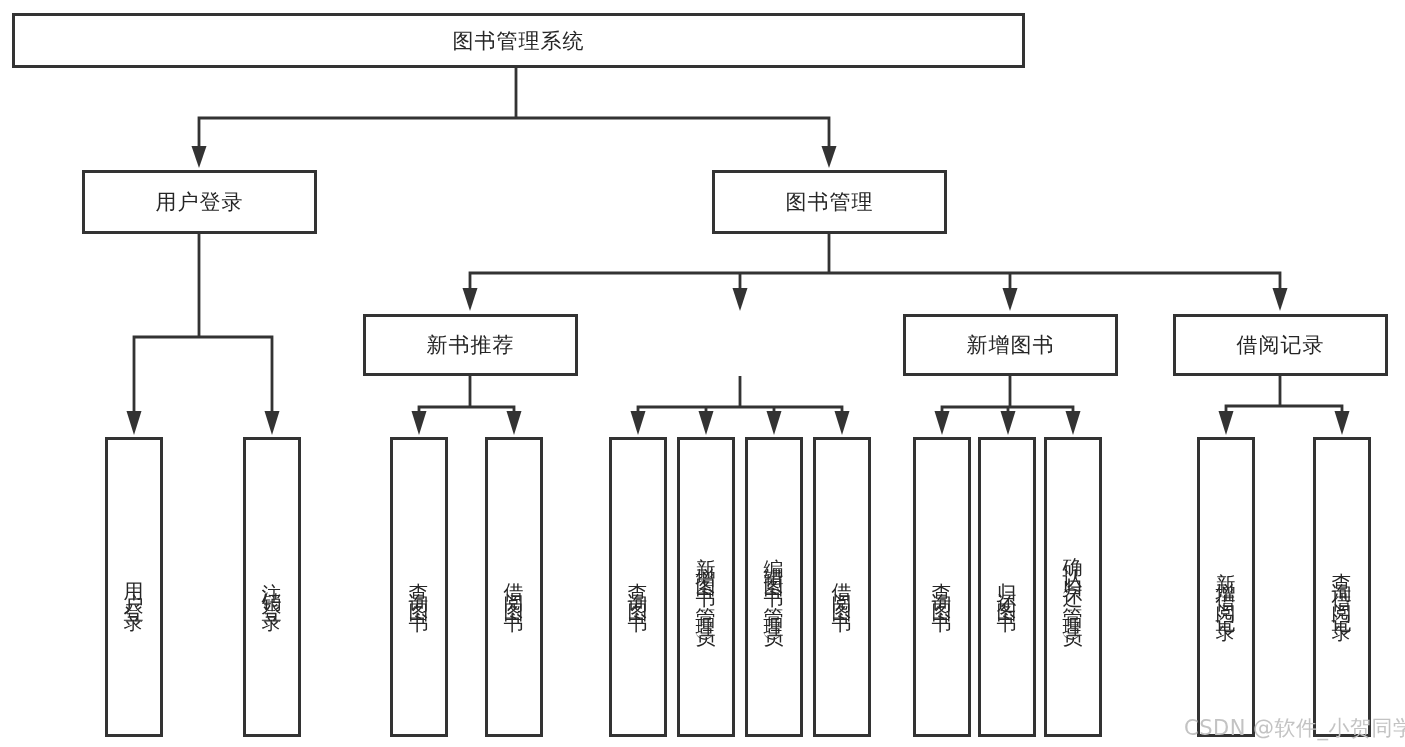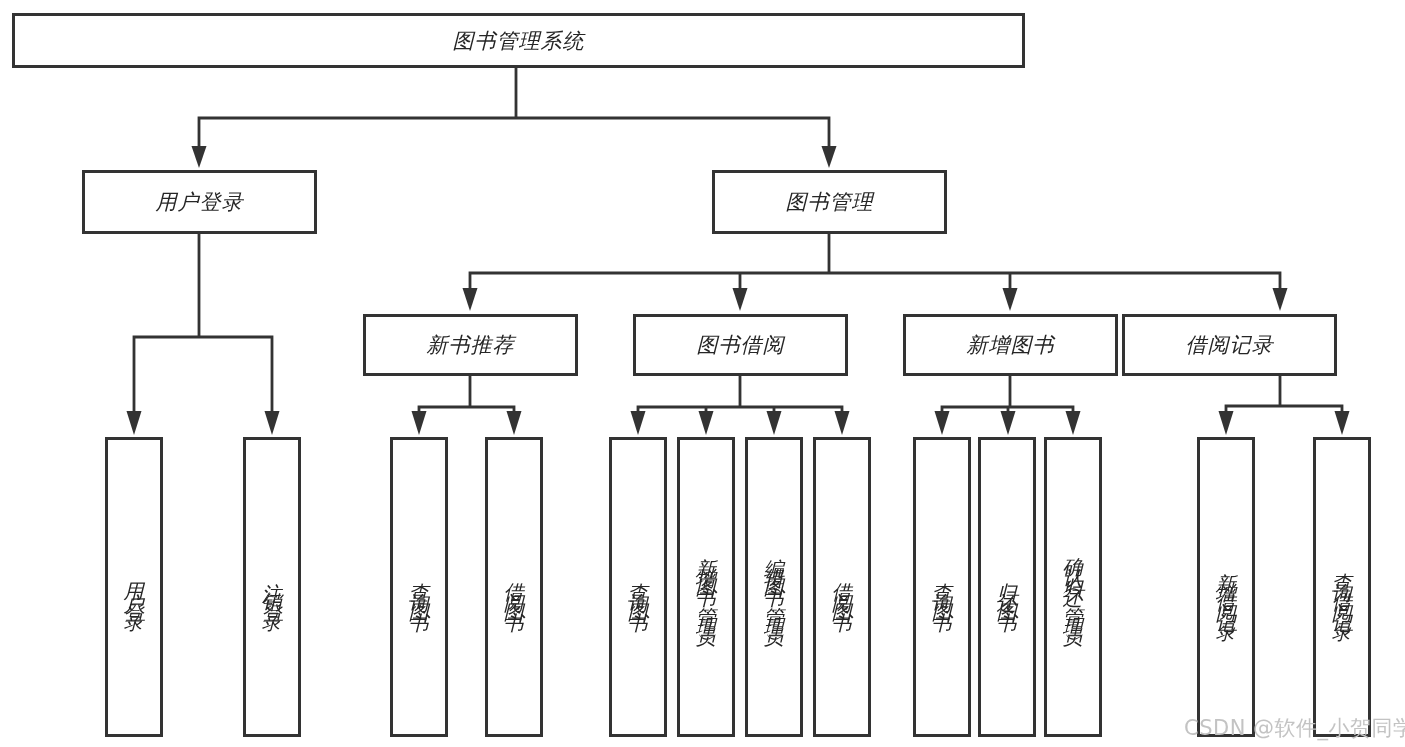--- a/index.html
+++ b/index.html
@@ -28,39 +28,38 @@
     border: 3px solid #333333;
     display: flex;
     align-items: center;
     justify-content: center;
   }
   .node .label {
     font-size: 21px;
     color: #262626;
     white-space: nowrap;
     letter-spacing: 1px;
-    font-style: italic;
   }
   .leaf .label {
     writing-mode: vertical-rl;
     text-orientation: mixed;
     white-space: normal;
     letter-spacing: 10px;
     line-height: 1;
     font-size: 20px;
   }
   
   .n-root   { left: 12px;  top: 13px;  width: 1013px; height: 55px; }
   .n-login  { left: 82px;  top: 170px; width: 235px;  height: 64px; }
   .n-mgmt   { left: 712px; top: 170px; width: 235px;  height: 64px; }
   .n-l3     { top: 314px; width: 215px; height: 62px; }
   .n-rec    { left: 363px; }
   .n-borrow { left: 633px; }
   .n-cur    { left: 903px; }
-  .n-hist   { left: 1122px; text-align: center; }
+  .n-hist   { left: 1173px; text-align: center; }
   .leaf     { top: 437px; width: 58px; height: 300px; }
   .lf-1  { left: 105px; }
   .lf-2  { left: 243px; }
   .lf-3  { left: 390px; }
   .lf-4  { left: 485px; }
   .lf-5  { left: 609px; }
   .lf-6  { left: 677px; }
   .lf-7  { left: 745px; }
   .lf-8  { left: 813px; }
   .lf-9  { left: 913px; }
@@ -131,23 +130,20 @@
   <div class="node n-login">
     <span class="label">用户登录</span>
   </div>
   <div class="node n-mgmt">
     <span class="label">图书管理</span>
   </div>
 
   <div class="node n-l3 n-rec">
     <span class="label">新书推荐</span>
   </div>
-  <div class="node n-l3 n-borrow">
-    <span class="label">图书借阅</span>
-  </div>
   <div class="node n-l3 n-cur">
     <span class="label">新增图书</span>
   </div>
   <div class="node n-l3 n-hist">
     <span class="label">借阅记录</span>
   </div>
 
   <div class="node leaf lf-1">
     <span class="label">用户登录</span>
   </div>

